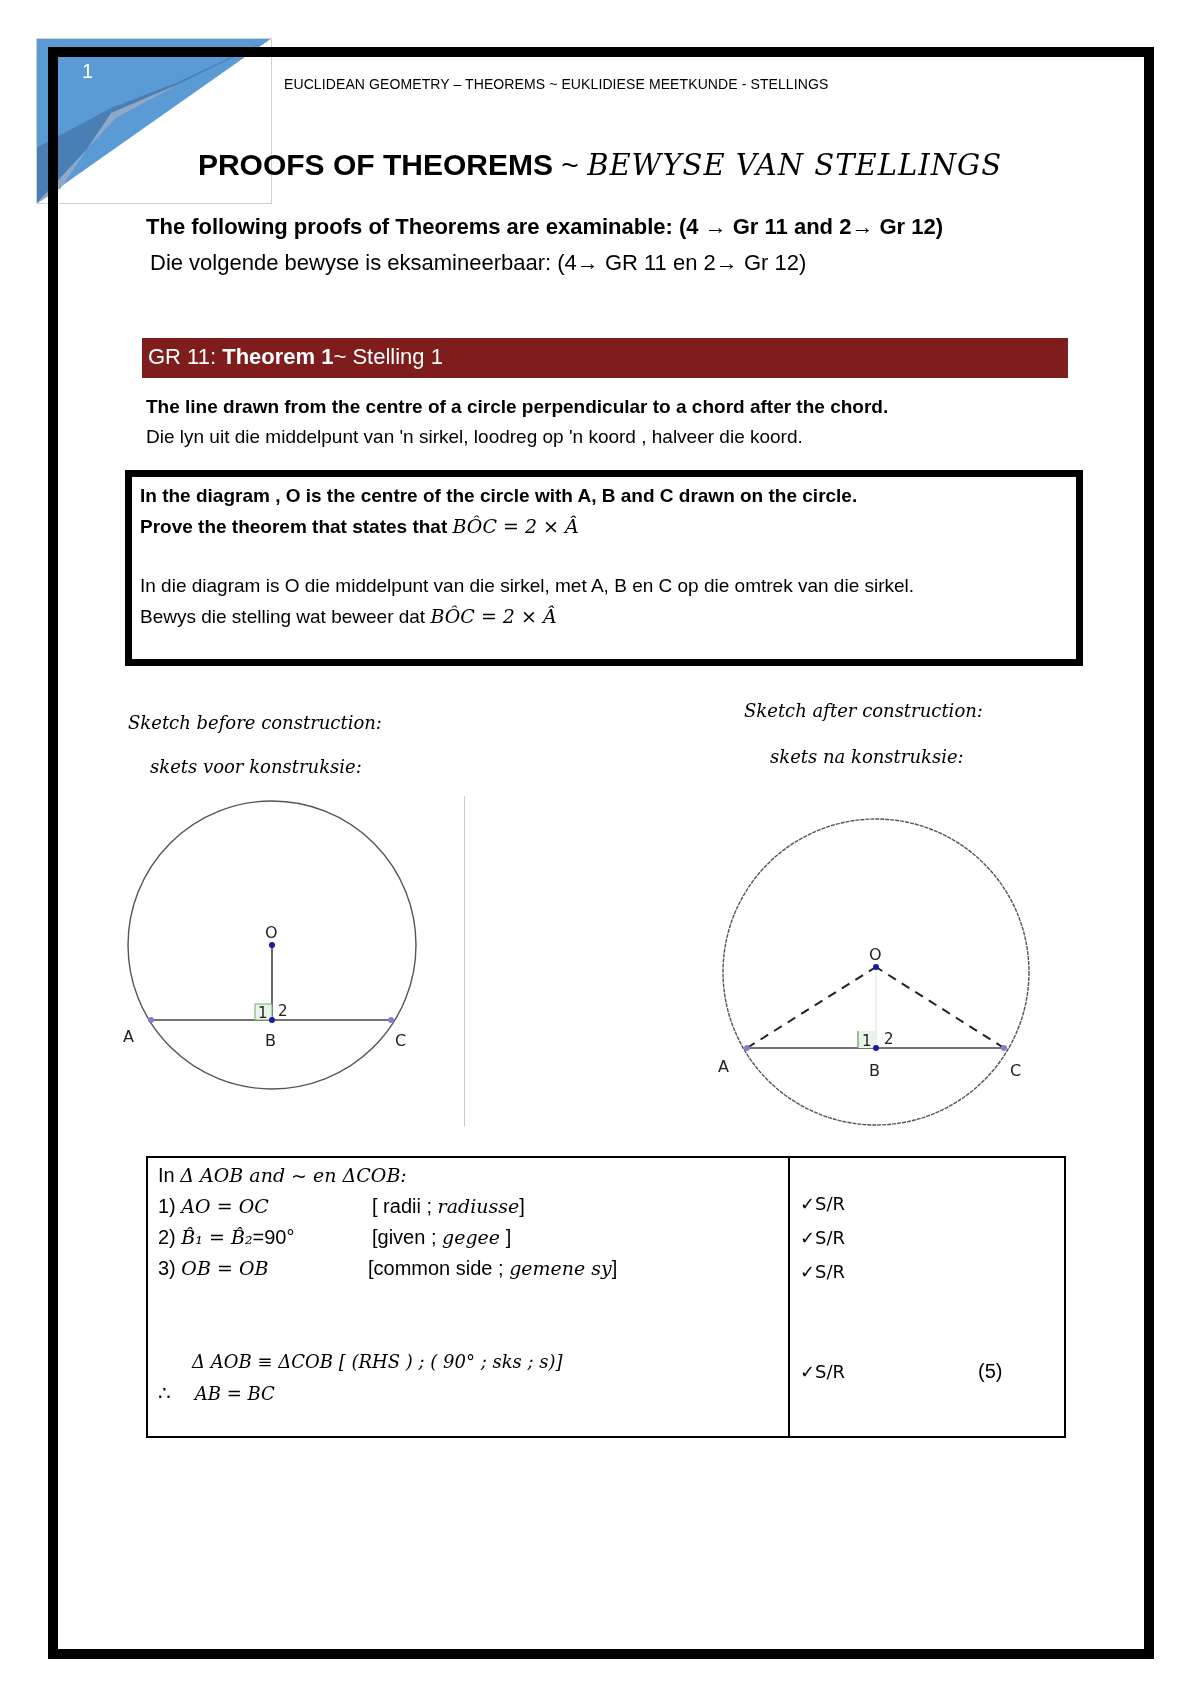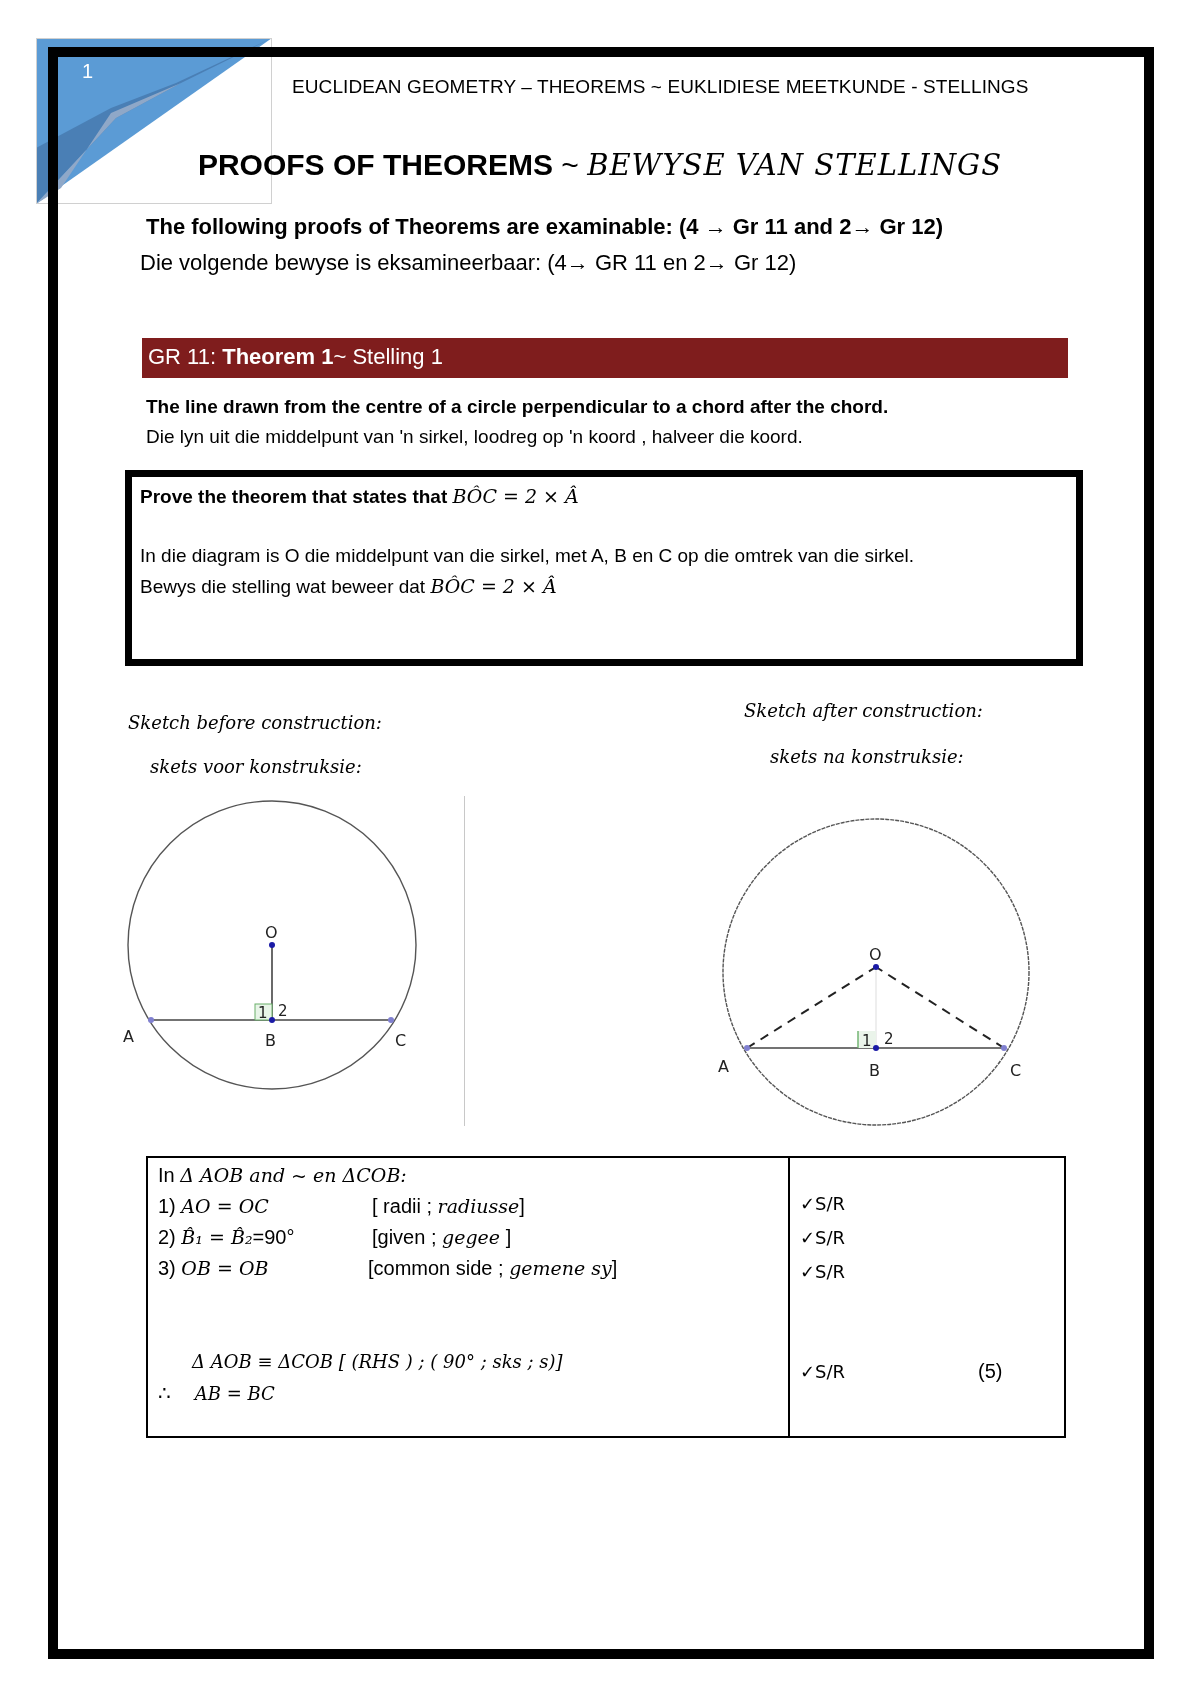--- a/index.html
+++ b/index.html
@@ -4,26 +4,26 @@
 <style>
   html, body { margin: 0; padding: 0; background: #ffffff; }
   body { width: 1200px; height: 1696px; position: relative; overflow: hidden;
          font-family: "Liberation Sans", sans-serif; color: #000; }
   .page-frame { position: absolute; left: 48px; top: 47px; width: 1106px; height: 1612px;
                 border: 10px solid #000; box-sizing: border-box; }
   .corner-deco { position: absolute; left: 36px; top: 38px; width: 236px; height: 166px; }
   .corner-box { position: absolute; left: 36px; top: 38px; width: 236px; height: 166px;
                 border: 1px solid #d0d0d0; box-sizing: border-box; }
   .page-number { position: absolute; left: 82px; top: 60px; color: #fff; font-size: 20px; }
-  .running-header { position: absolute; left: 292px; top: 76px; font-size: 19px; letter-spacing: 0.1px; }
+  .running-header { position: absolute; left: 284px; top: 76px; font-size: 14px; letter-spacing: 0.1px; }
   .title { position: absolute; left: 0; width: 1200px; top: 148px; text-align: center; font-size: 30px; }
   .title .b { font-weight: bold; font-family: "Liberation Sans", sans-serif; }
   .title .i { font-style: italic; font-family: "DejaVu Serif", serif; font-size: 29px; letter-spacing: 1px; }
   .intro1 { position: absolute; left: 146px; top: 214px; font-size: 22px; font-weight: bold; }
-  .intro2 { position: absolute; left: 140px; top: 250px; font-size: 22px; }
+  .intro2 { position: absolute; left: 150px; top: 250px; font-size: 22px; }
   .theorem-bar { position: absolute; left: 142px; top: 338px; width: 926px; height: 40px;
                  background: #7f1d1d; color: #fff; font-size: 22px; box-sizing: border-box;
                  padding: 6px 0 0 6px; }
   .theorem-bar .b { font-weight: bold; }
   .stmt1 { position: absolute; left: 146px; top: 396px; font-size: 19px; font-weight: bold; }
   .stmt2 { position: absolute; left: 146px; top: 426px; font-size: 19px; }
   .question-box { position: absolute; left: 125px; top: 470px; width: 958px; height: 196px;
                   border: 7px solid #000; box-sizing: border-box; padding: 8px 0 0 8px; font-size: 19px; }
   .question-box .line { height: 30px; white-space: nowrap; }
   .question-box .b { font-weight: bold; }
@@ -64,20 +64,21 @@
 <div class="intro2">Die volgende bewyse is eksamineerbaar: (4→ GR 11 en 2→ Gr 12)</div>
 
 <div class="theorem-bar">
   <span>GR 11: </span><span class="b">Theorem 1</span><span>~ Stelling 1</span>
 </div>
 
 <div class="stmt1">The line drawn from the centre of a circle perpendicular to a chord after the chord.</div>
 <div class="stmt2">Die lyn  uit die middelpunt van 'n sirkel, loodreg op 'n koord , halveer die koord.</div>
 
 <div class="question-box">
+  <div class="line b">In the diagram , O is the centre of the circle with A, B and C drawn on the circle.</div>
   <div class="line"><span class="b">Prove the theorem that states that </span><span class="math">BÔC = 2 × Â</span></div>
   <div class="line"></div>
   <div class="line">In die diagram is O die middelpunt van die sirkel, met A, B en C op die omtrek van die sirkel.</div>
   <div class="line"><span>Bewys die stelling wat beweer dat </span><span class="math">BÔC = 2 × Â</span></div>
 </div>
 
 <div class="sketch-label" style="left:128px; top:712px;">Sketch before construction:</div>
 <div class="sketch-label" style="left:150px; top:756px;">skets voor konstruksie:</div>
 <div class="sketch-label" style="left:744px; top:700px;">Sketch after construction:</div>
 <div class="sketch-label" style="left:770px; top:746px;">skets na konstruksie:</div>

